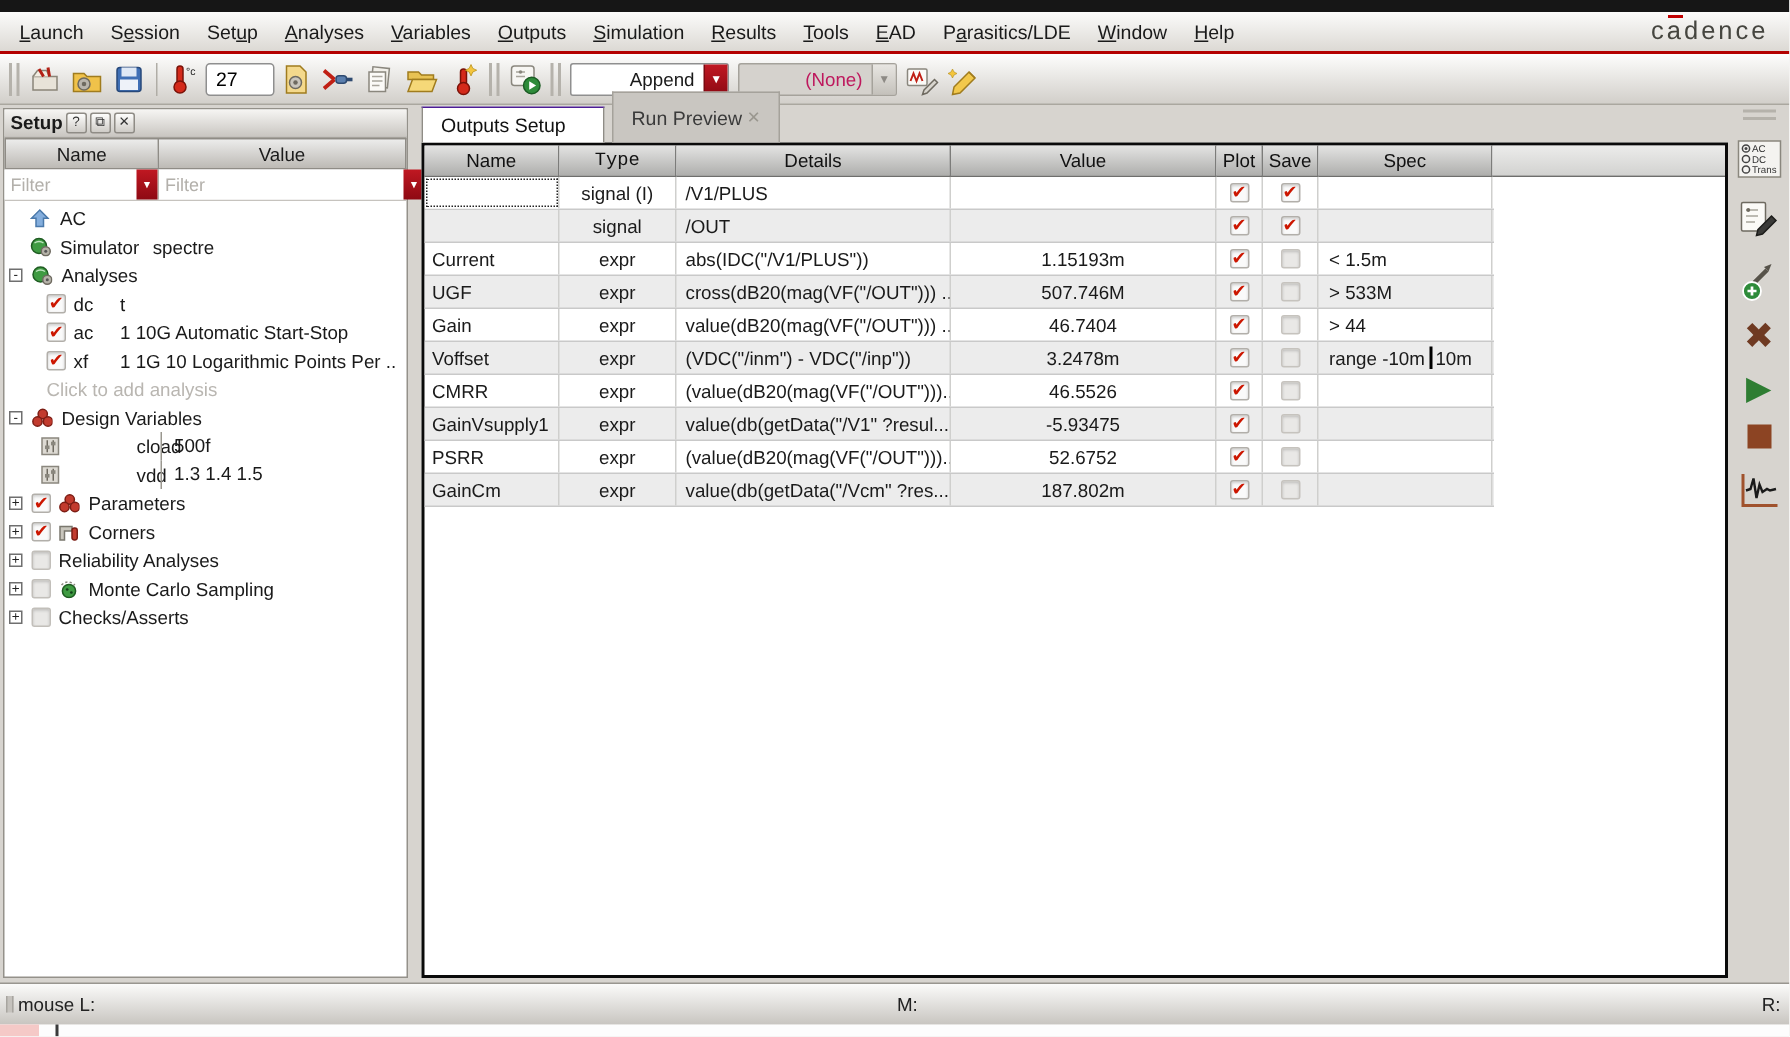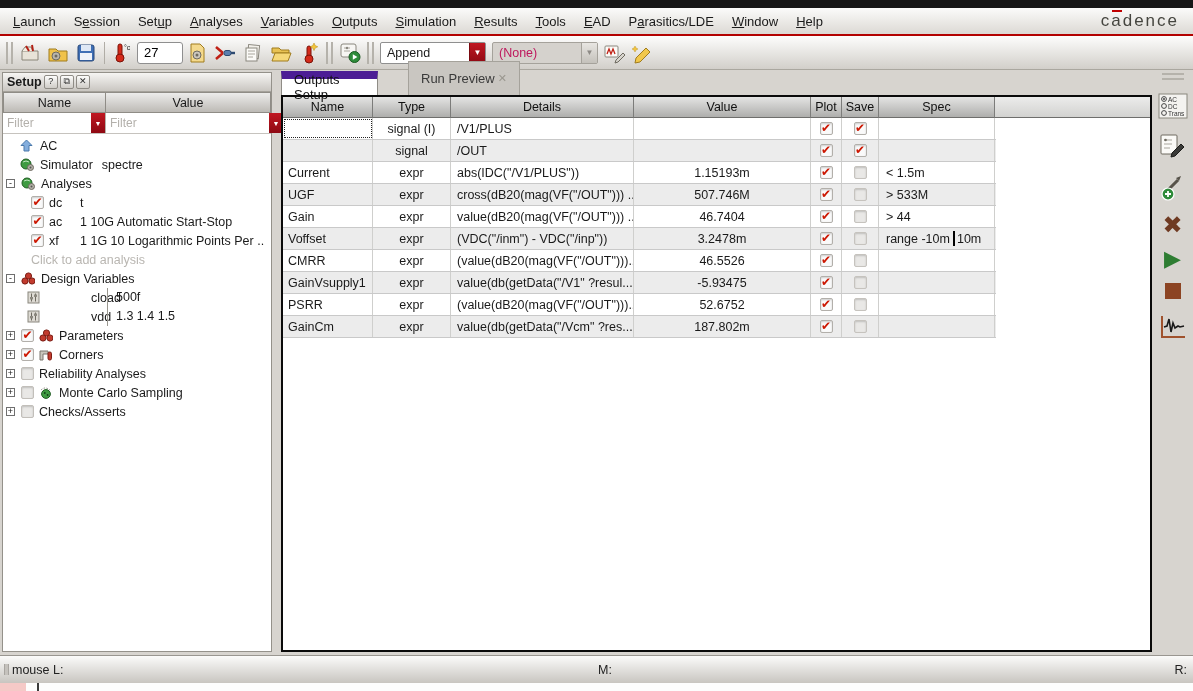--- a/index.html
+++ b/index.html
@@ -16,21 +16,21 @@
   .logo .am { position:relative; }
   .logo .am::before { content:""; position:absolute; left:1px; right:1px; top:-1px; height:2px; background:#c00000; }
   .redline { height:2px; background:#b30100; flex:0 0 auto; }
 
   
   .toolbar { height:34px; background:linear-gradient(#fdfdfc,#d2cfca); border-bottom:1px solid #aaa79f; display:flex; align-items:center; padding:0 3px; flex:0 0 auto; }
   .tgrip { width:7px; height:22px; margin:0 3px; border-left:2px solid #b5b2ab; border-right:2px solid #b5b2ab; }
   .tsep { width:1px; height:22px; background:#b0ada6; margin:0 4px; }
   .tbtn { width:26px; height:26px; display:flex; align-items:center; justify-content:center; margin:0 1px; border-radius:3px; }
   .tinput { width:46px; height:22px; border:1px solid #8f8f8f; border-radius:3px; background:#fff; padding:0 6px; font-size:13px; font-family:inherit; }
-  .combo { display:flex; height:22px; border:1px solid #8f8f8f; border-radius:2px; background:#fff; align-items:center; margin:0 3px; }
+  .combo { display:flex; height:22px; border:1px solid #8f8f8f; border-radius:2px; background:#fff; align-items:center; margin:0 3px;text-align:right; }
   .combo .ctext { width:88px; padding:0 6px; font-size:12.5px; }
   .combo .carr { width:16px; height:100%; background:linear-gradient(#c01822,#8e0913); color:#fff; font-size:8px; display:flex; align-items:center; justify-content:center; border-left:1px solid #7a0a10; }
   .combo.disabled { background:#d5d2cd; border-color:#a5a29b; }
   .combo.disabled .ctext { color:#be185d; }
   .combo.disabled .carr { background:linear-gradient(#e8e6e2,#c4c1bb); color:#8d8a85; border-left:1px solid #a5a29b; }
 
   
   .main-row { flex:1 1 auto; display:flex; min-height:0; }
 
   
@@ -64,21 +64,21 @@
   .val-a { position:absolute; left:77px; }
   .val-v { position:absolute; left:104px; border-left:1px solid #9a978f; padding-left:8px; height:19px; line-height:19px; }
   .val-i { margin-left:9px; }
 
   .divider { width:9px; }
 
   
   .mcol { width:871px; display:flex; flex-direction:column; }
   .tabbar { height:25px; position:relative; flex:0 0 auto; }
   .tab { position:absolute; bottom:0; height:24px; display:flex; align-items:center; padding:0 12px; font-size:13px; }
-  .tab.active { left:0; width:97px; background:#fff; border:1px solid #8f8c86; border-bottom:none; border-top:8px solid #4c1d95; color:#111;margin-top:20px; }
+  .tab.active { left:0; width:122px; background:#fff; border:1px solid #8f8c86; border-bottom:none; border-top:1px solid #4c1d95; color:#111;margin-top:20px; }
   .tab.inactive { left:127px; width:112px; background:#c9c6c1; border:1px solid #a5a29b; border-bottom:none; height:34px; color:#3a3a3a; }
   .tab .x { margin-left:auto; color:#9a978f; font-size:11px; font-weight:bold; }
   .tframe { flex:1; border:2px solid #0a0a0a; background:#fff; margin-bottom:3px; overflow:hidden; display:flex; flex-direction:column; }
   .thead { display:flex; height:21px; flex:0 0 auto; }
   .th { background:linear-gradient(#e4e4e3,#aeaeac); border-right:1px solid #7c7c7a; border-bottom:1px solid #6e6e6c; font-size:12.5px; display:flex; align-items:center; justify-content:center; color:#111; }
   .th.fill { background:linear-gradient(#ececeb,#d2d2d0); border-right:none; }
   .trow2 { display:flex; height:22px; width:713px; border-bottom:1px solid #c9c9c9; flex:0 0 auto; }
   .trow2.alt { background:#ececec; }
   .td { border-right:1px solid #cfcfcd; font-size:12.5px; display:flex; align-items:center; overflow:hidden; white-space:nowrap; }
   .td.c-name { padding-left:5px; }
@@ -402,21 +402,21 @@
             <span>Outputs Setup</span>
           </div>
           <div class="tab inactive">
             <span>Run Preview</span>
             <span class="x">✕</span>
           </div>
         </div>
       <div class="tframe">
         <div class="thead">
             <div class="th" style="width: 90px;">Name</div>
-            <div class="th" style="width: 78px;">Type</div>
+            <div class="th" style="width: 78px; font-family: Liberation Mono, monospace;">Type</div>
             <div class="th" style="width: 183px;">Details</div>
             <div class="th" style="width: 177px;">Value</div>
             <div class="th" style="width: 31px;">Plot</div>
             <div class="th" style="width: 37px;">Save</div>
             <div class="th" style="width: 116px;">Spec</div>
             <div class="th fill" style="flex: 1 1 0%;"></div>
           </div>
         <div>
             <div class="trow2">
               <div class="td c-name focus-cell" style="width:90px"></div>

